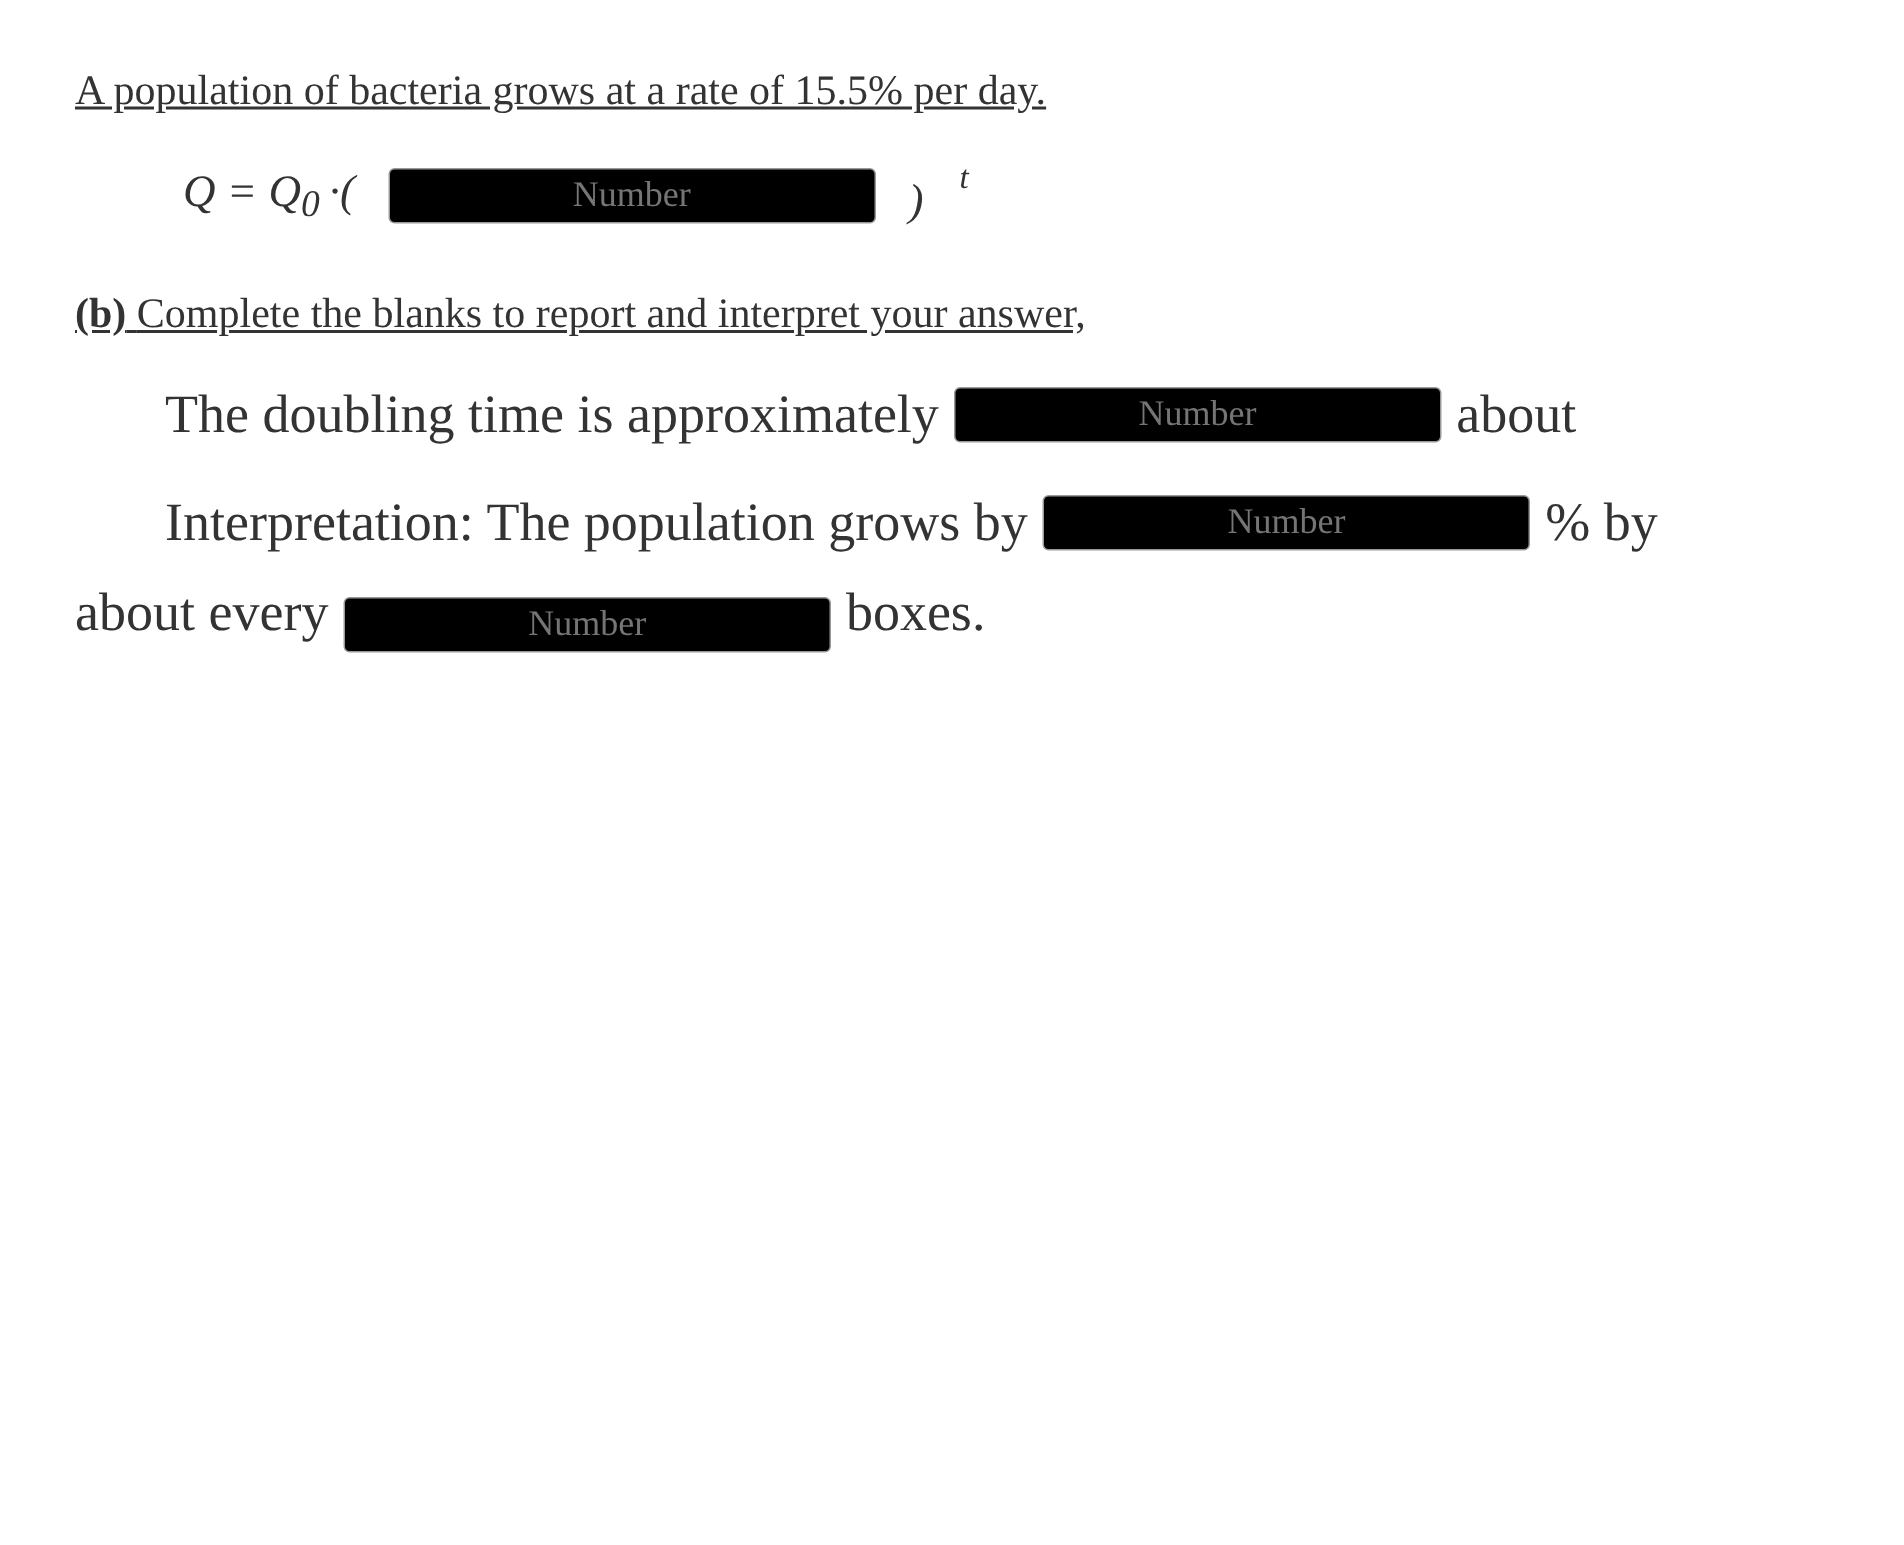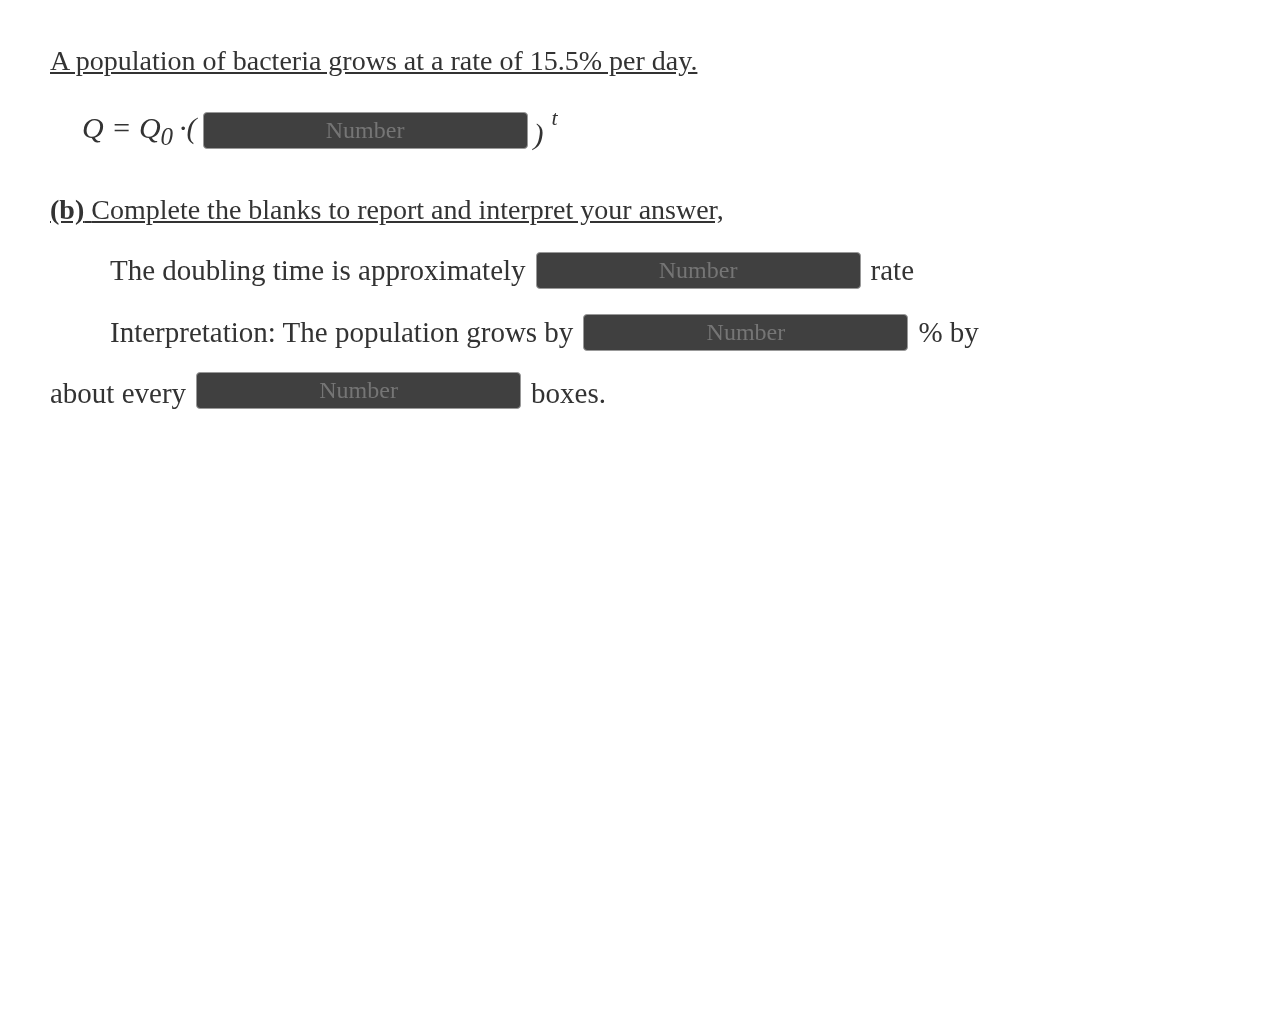--- a/index.html
+++ b/index.html
@@ -29,41 +29,41 @@
     }
 
     .part-label {
       font-weight: bold;
     }
 
     .formula-line {
       display: flex;
       align-items: flex-end;
       margin-top: 18px;
-      margin-left: 32px;
-      gap: 6px;
+      margin-left: 72px;
+      gap: 22px;
     }
 
     .formula-static {
       font-style: italic;
       font-size: 30px;
       line-height: 1;
     }
 
     .number-box {
       display: inline-block;
       border: 1.5px solid #999;
       border-radius: 4px;
       padding: 4px 14px;
       min-width: 110px;
       font-size: 24px;
       font-style: normal;
       color: #888;
       text-align: center;
-      background: #404040;
+      background: #000000;
       vertical-align: middle;
     }
 
     .superscript-t {
       font-style: italic;
       font-size: 22px;
       position: relative;
       top: -18px;
       margin-left: 2px;
       margin-right: 2px;
@@ -72,28 +72,28 @@
     .blank-line {
       display: flex;
       align-items: center;
       margin-top: 18px;
       margin-left: 60px;
       gap: 10px;
       flex-wrap: wrap;
     }
 
     .blank-line-text {
-      font-size: 29px;
+      font-size: 36px;
       line-height: 1.5;
     }
 
     .last-line {
       display: flex;
-      align-items: flex-start;
-      margin-top: 18px;
+      align-items: flex-end;
+      margin-top: 6px;
       gap: 10px;
     }
 
     .part-b-intro {
       line-height: 1.5;
       margin-bottom: 0;
     }
   </style>
 </head>
 <body>
@@ -117,21 +117,21 @@
 <div class="part">
   <div class="part-b-intro problem-text">
     <span class="part-label">(b)</span>
     <span>Complete the blanks to report and interpret your answer,</span>
     <br>
   </div>
 
   <div class="blank-line">
     <span class="blank-line-text">The doubling time is approximately</span>
     <input type="text" class="number-box" placeholder="Number" style="font-size: 24px; color: rgb(153, 153, 153); font-family: Georgia, serif;">
-    <span class="blank-line-text">rate</span>
+    <span class="blank-line-text">about</span>
   </div>
 
   <div class="blank-line">
     <span class="blank-line-text">Interpretation: The population grows by</span>
     <input type="text" class="number-box" placeholder="Number" style="font-size: 24px; color: rgb(153, 153, 153); font-family: Georgia, serif;">
     <span class="blank-line-text">% by</span>
   </div>
 
   <div class="last-line">
     <span class="blank-line-text">about every</span>

